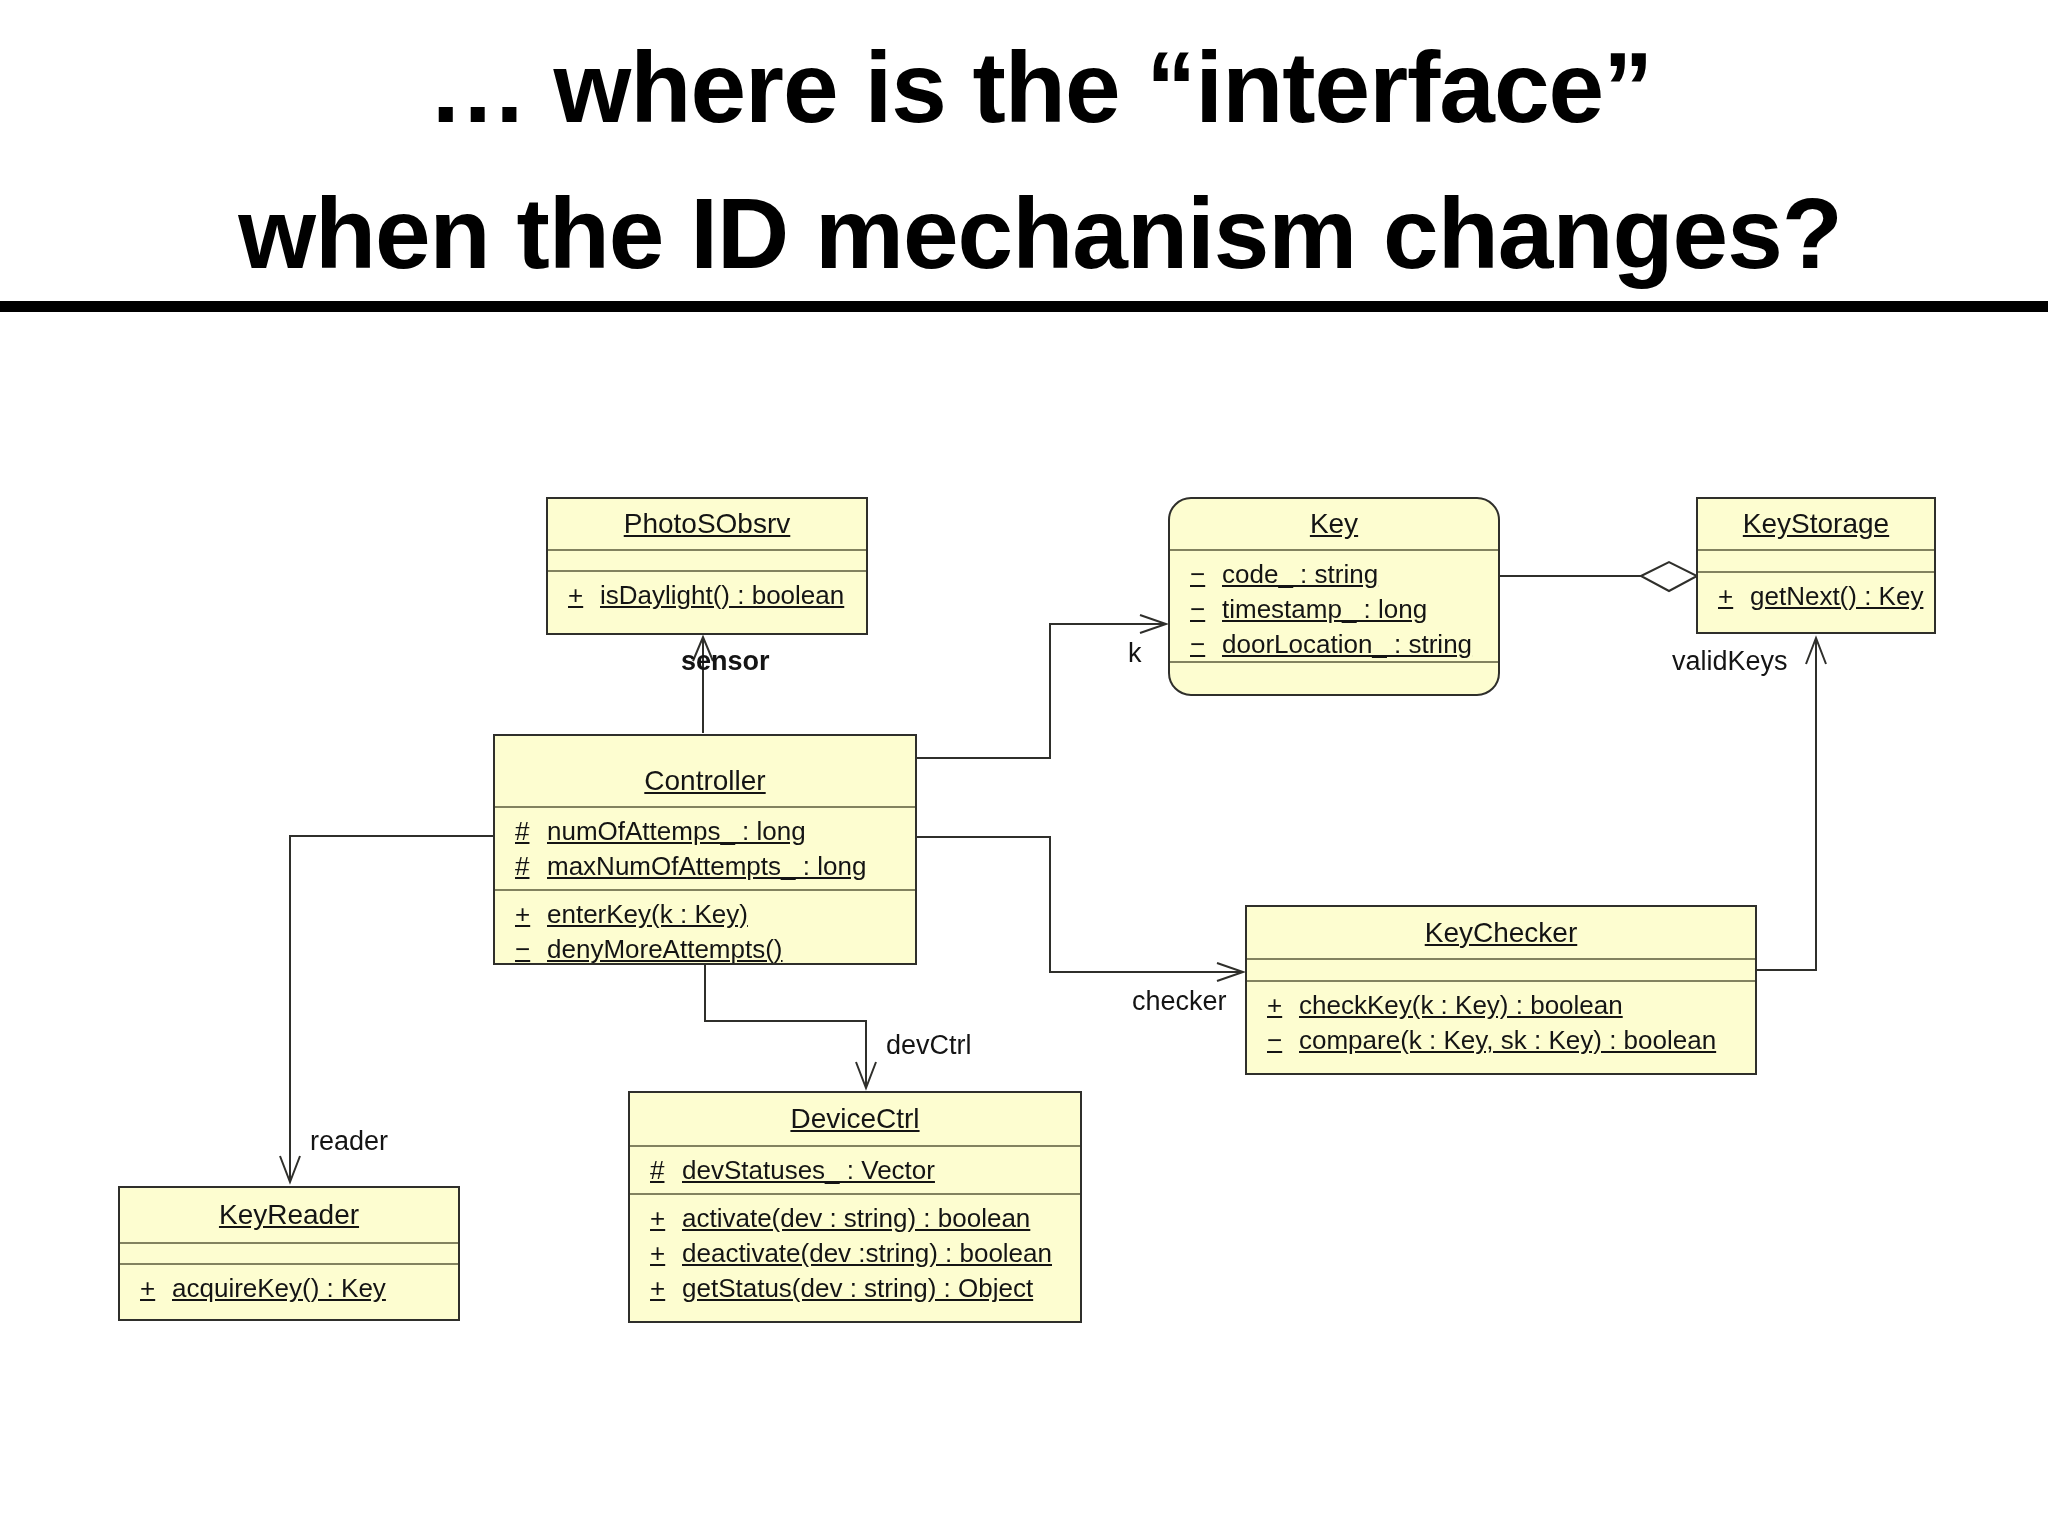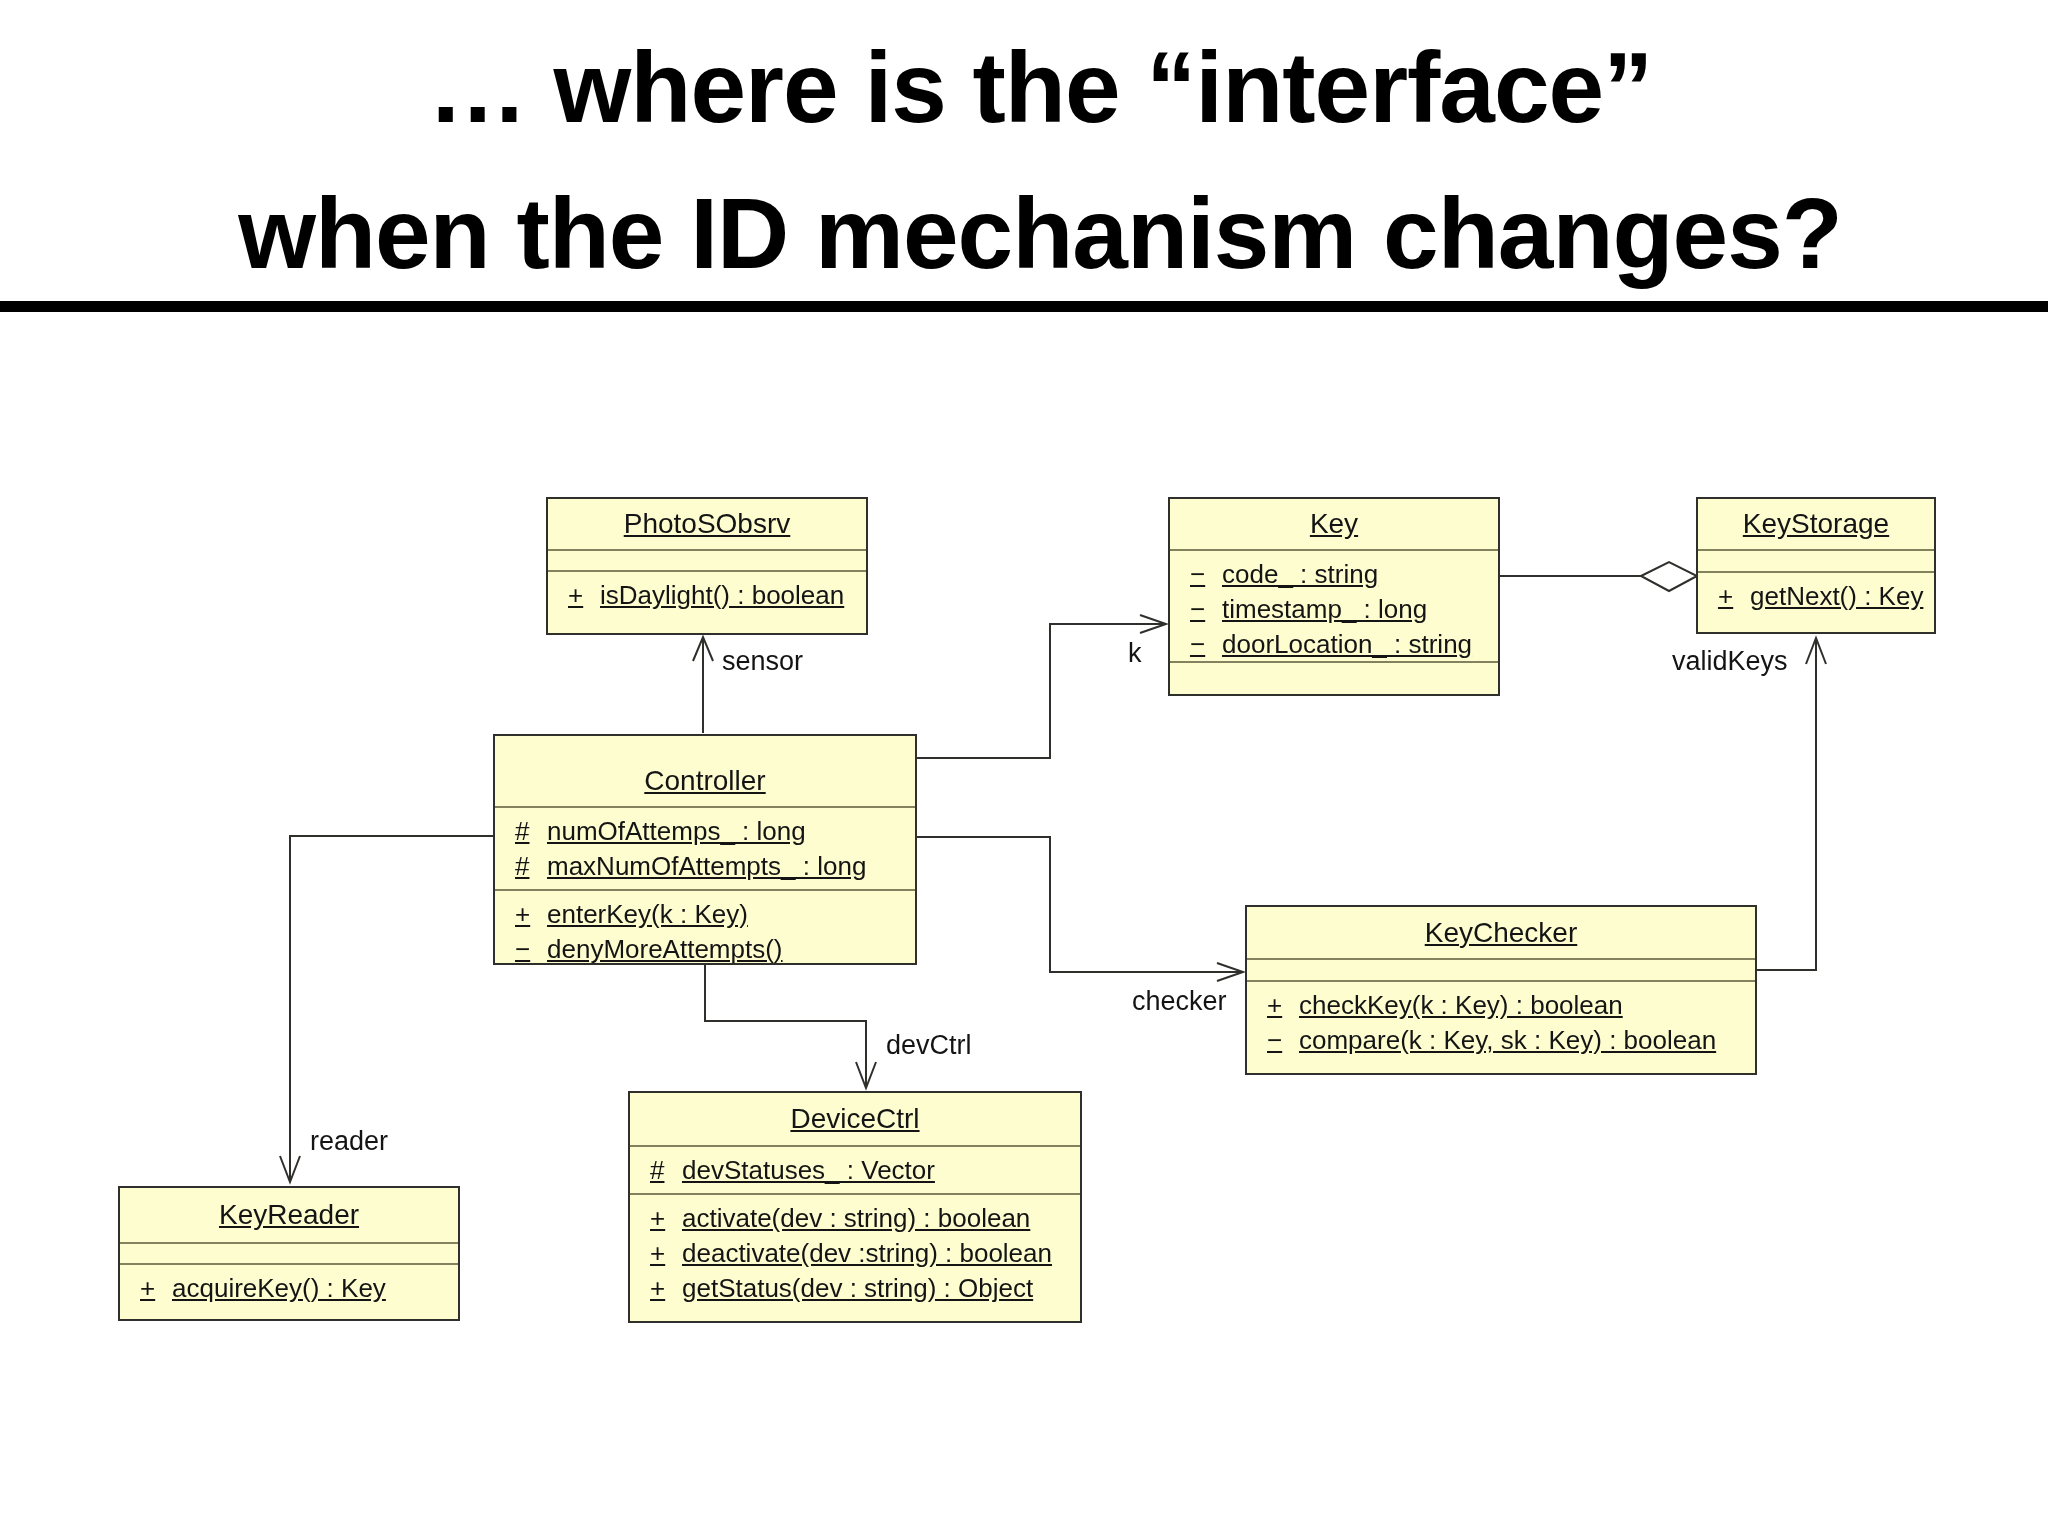--- a/index.html
+++ b/index.html
@@ -68,21 +68,21 @@
   </svg>
 
   <div class="cls" style="left:546px;top:497px;width:322px;height:138px;">
     <div class="cname" style="height:52px;">PhotoSObsrv</div>
     <div class="cattrs" style="height:21px;"></div>
     <div class="cops">
       <div class="mrow"><span class="msym">+</span><span>isDaylight() : boolean</span></div>
     </div>
   </div>
 
-  <div class="cls" style="left:1168px;top:497px;width:332px;height:199px;">
+  <div class="cls" style="left:1168px;top:497px;width:332px;height:199px;border-radius:23px;">
     <div class="cname" style="height:52px;">Key</div>
     <div class="cattrs" style="height:112px;">
       <div class="mrow"><span class="msym">−</span><span>code_ : string</span></div>
       <div class="mrow"><span class="msym">−</span><span>timestamp_ : long</span></div>
       <div class="mrow"><span class="msym">−</span><span>doorLocation_ : string</span></div>
     </div>
     <div class="cops"></div>
   </div>
 
   <div class="cls" style="left:1696px;top:497px;width:240px;height:137px;">
@@ -127,20 +127,20 @@
   </div>
 
   <div class="cls" style="left:118px;top:1186px;width:342px;height:135px;">
     <div class="cname" style="height:56px;">KeyReader</div>
     <div class="cattrs" style="height:21px;"></div>
     <div class="cops">
       <div class="mrow"><span class="msym">+</span><span>acquireKey() : Key</span></div>
     </div>
   </div>
 
-  <div class="edge-label" style="left:722px;top:646px;">sensor</div>
+  <div class="edge-label" style="left:681px;top:646px;font-weight:bold;">sensor</div>
   <div class="edge-label" style="left:1128px;top:638px;">k</div>
   <div class="edge-label" style="left:1132px;top:986px;">checker</div>
   <div class="edge-label" style="left:1672px;top:646px;">validKeys</div>
   <div class="edge-label" style="left:886px;top:1030px;">devCtrl</div>
   <div class="edge-label" style="left:310px;top:1126px;">reader</div>
 
 </div>
 
 </body></html>

